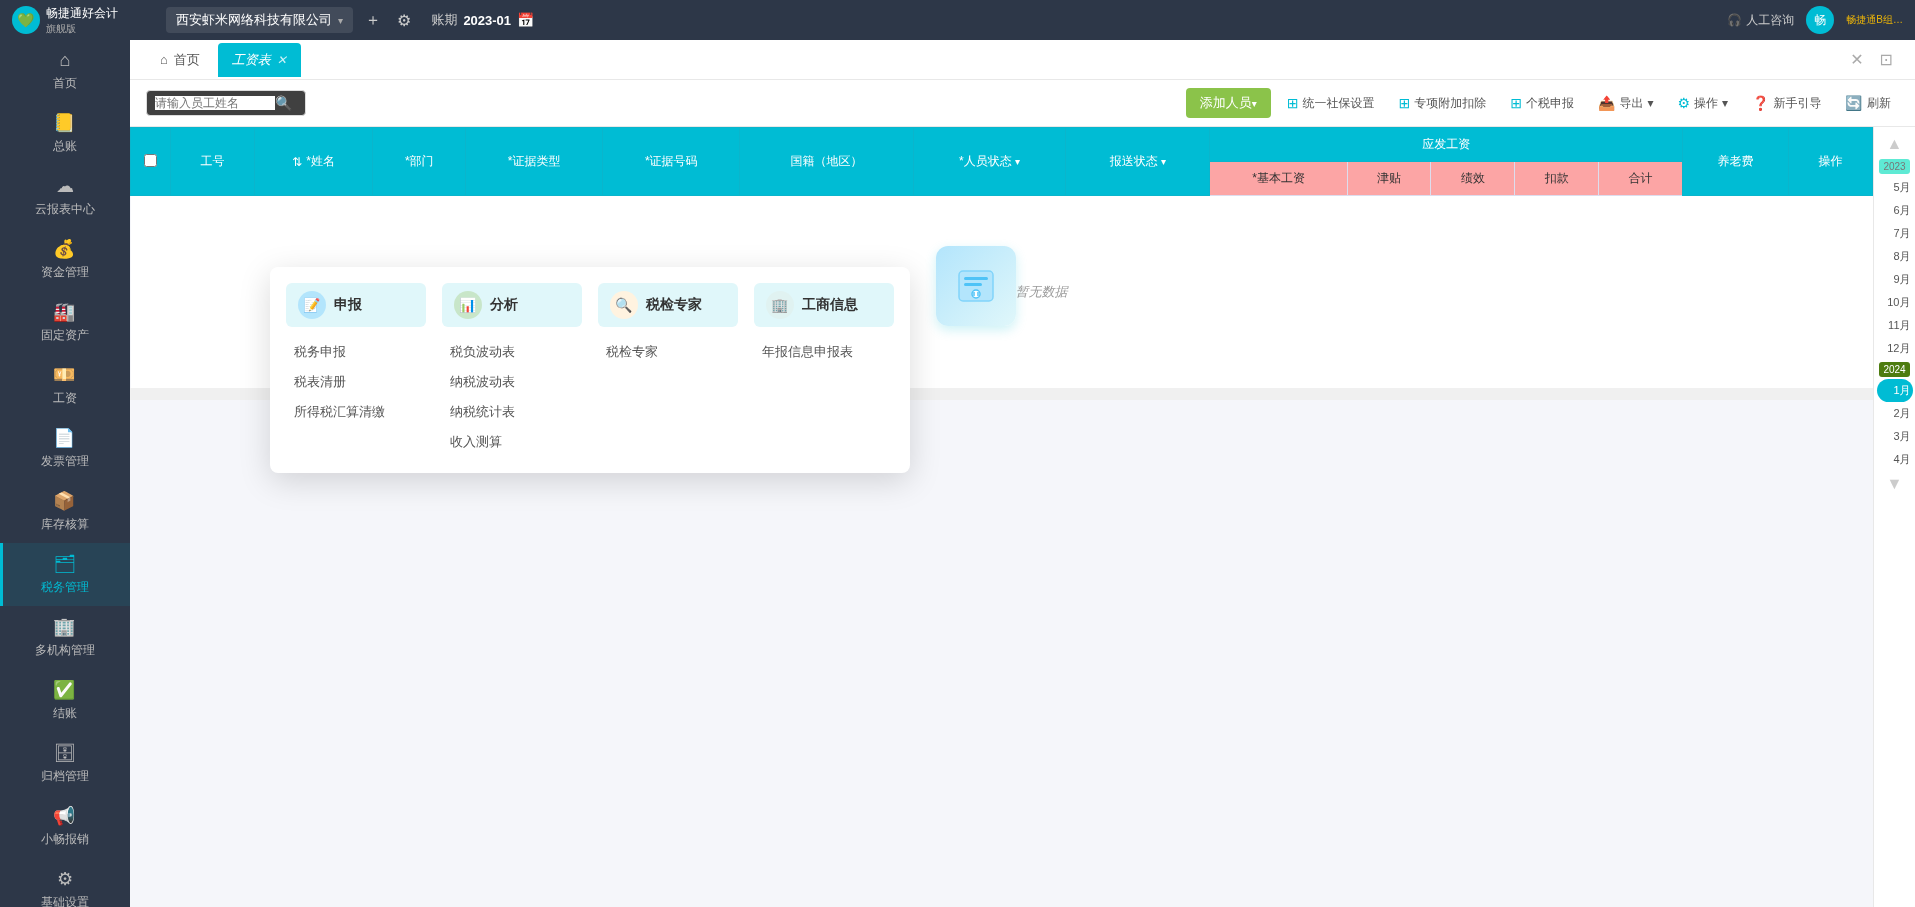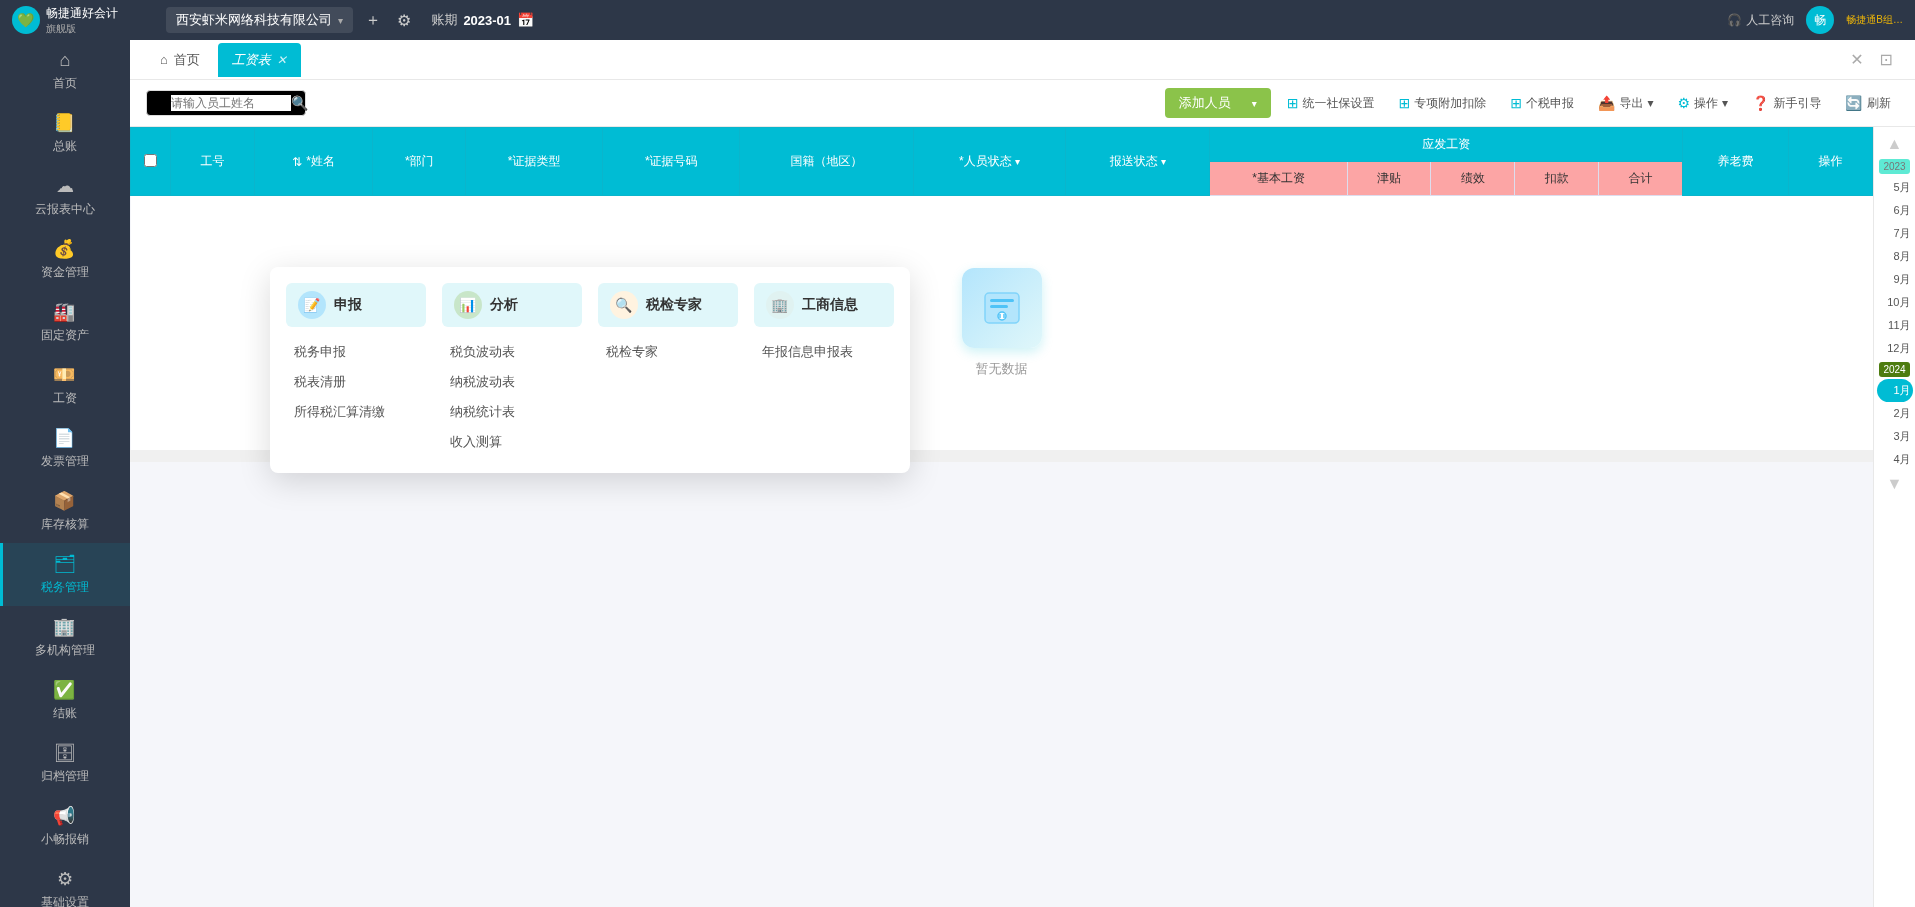--- a/index.html
+++ b/index.html
@@ -141,40 +141,40 @@
     
     .toolbar {
       background: #fff;
       padding: 8px 16px;
       display: flex;
       align-items: center;
       gap: 8px;
       border-bottom: 1px solid #e8e8e8;
     }
     .search-input-wrap {
-      display: flex; 
+      display: flex; align-items: center;
       border: 1px solid #ddd;
       border-radius: 4px;
-      padding: 4px 24px;
-      background: #000000;
+      padding: 4px 8px;
+      background: #404040;
       width: 160px;
     }
     .search-input-wrap input {
       border: none; outline: none; font-size: 12px; color: #999; width: 120px;
     }
     .search-icon { color: #aaa; font-size: 14px; }
     .add-person-btn {
       background: #8bc34a;
       color: #fff;
       border: none;
       border-radius: 4px;
       padding: 6px 14px;
       font-size: 13px;
       cursor: pointer;
-      display: flex; align-items: center; gap: 21px;
+      display: flex; align-items: center; gap: 0;
       margin-left: auto;
     }
     .add-person-btn .dropdown-arrow { font-size: 10px; }
     .toolbar-action {
       display: flex; align-items: center; gap: 4px;
       font-size: 12px; color: #555; cursor: pointer;
       padding: 4px 8px;
       border-radius: 4px;
     }
     .toolbar-action .icon { color: #00bcd4; font-size: 14px; }
@@ -208,24 +208,25 @@
       padding: 8px 10px;
       text-align: center;
       border: 1px solid #e8e8e8;
       background: #fff;
     }
     .checkbox-col { width: 40px; }
 
     
     .empty-state {
       display: flex;
-      flex-direction: column;
+      flex-direction: row;
       align-items: center;
       justify-content: center;
-      padding: 72px 0;
+      padding: 50px 0;
+      font-style: italic;
     }
     .empty-icon {
       width: 80px; height: 80px;
       background: linear-gradient(135deg, #b3e5fc, #e0f7fa);
       border-radius: 12px;
       display: flex; align-items: center; justify-content: center;
       font-size: 36px;
       color: #0097a7;
       margin-bottom: 12px;
       box-shadow: 0 4px 12px rgba(0,188,212,0.2);

